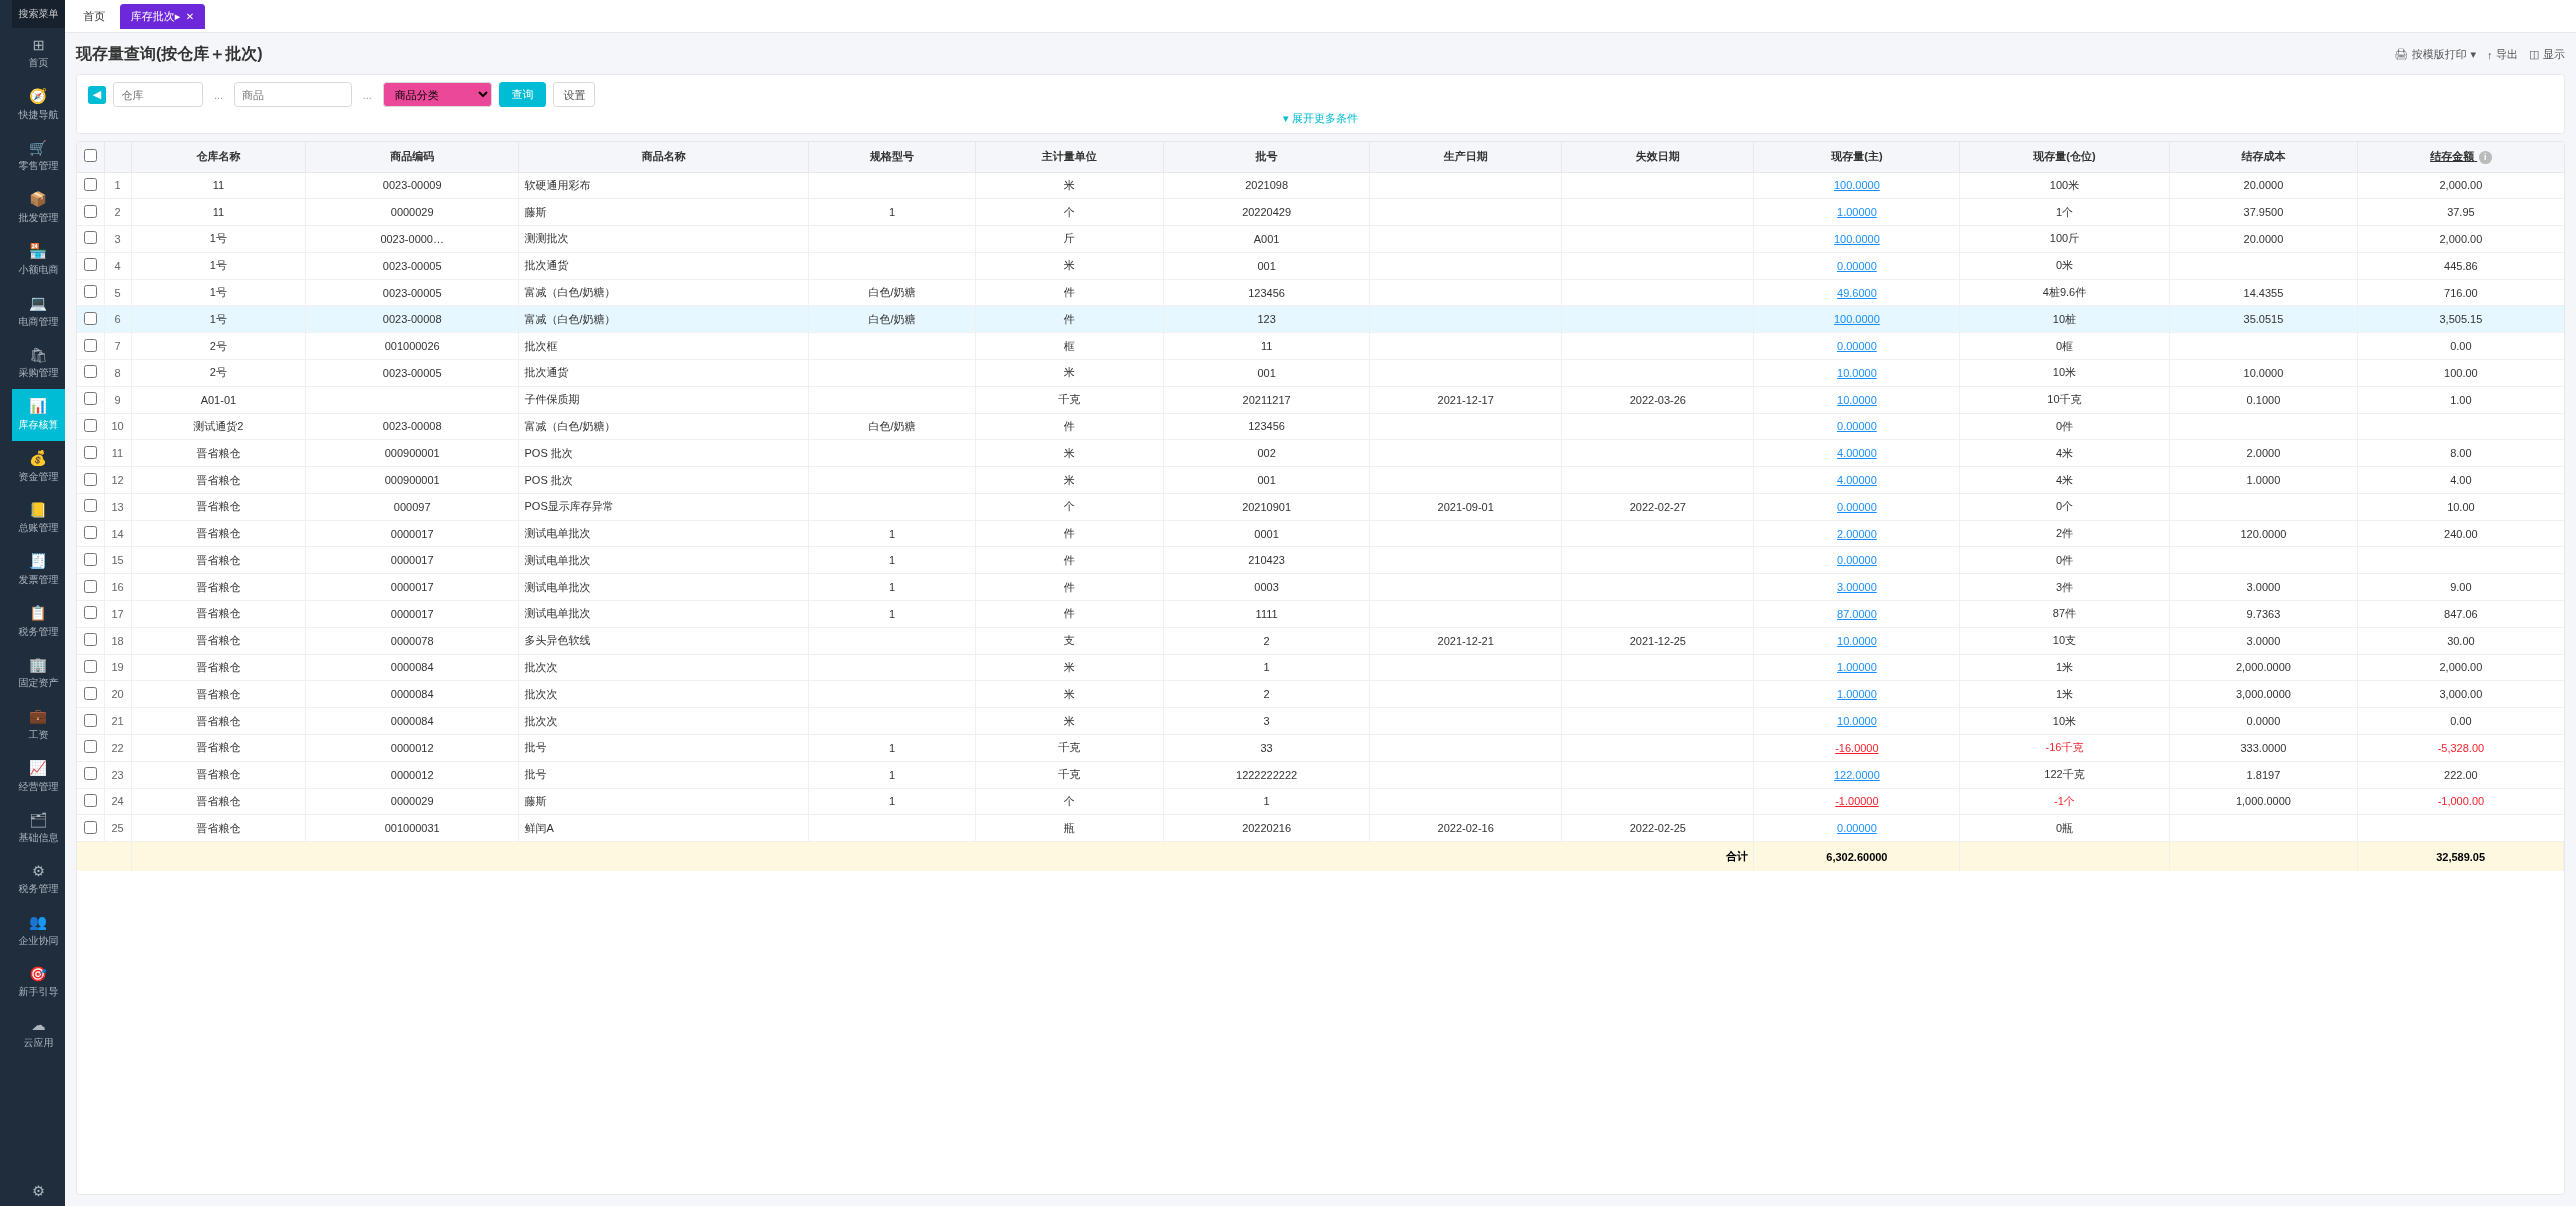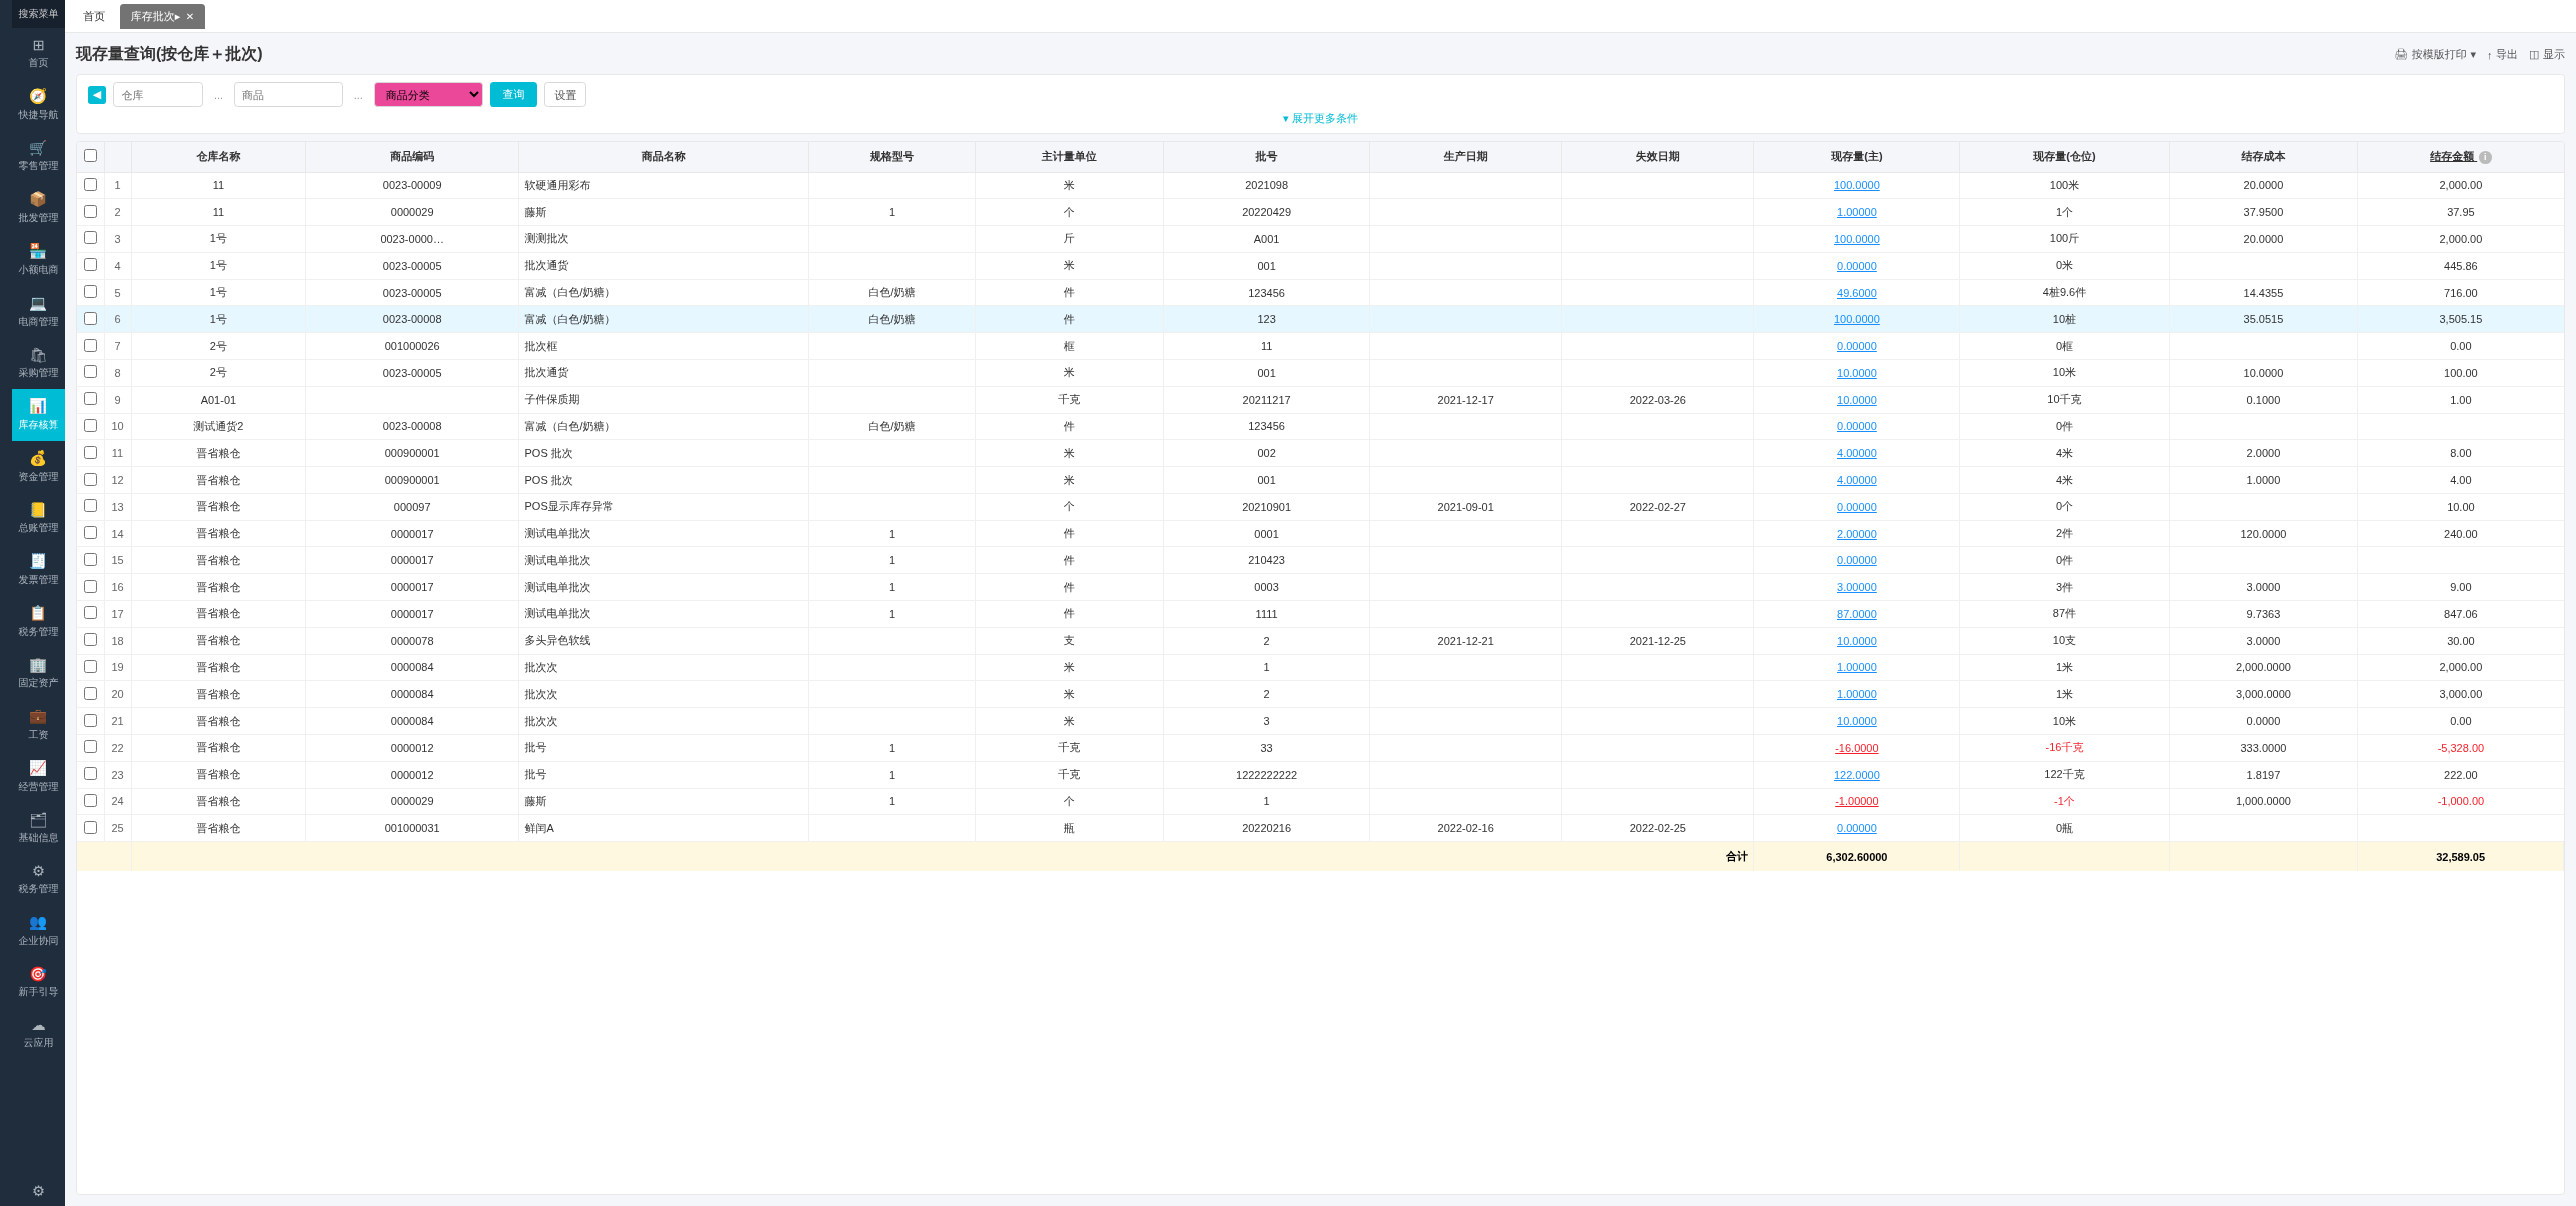--- a/index.html
+++ b/index.html
@@ -75,21 +75,21 @@
       line-height: 25px;
       border-radius: 3.6px 3.6px 0 0;
       cursor: pointer;
       font-size: 11px;
       color: #333;
       display: flex;
       align-items: center;
       gap: 5.4px;
     }
     .tab.active {
-      background: #737373;
+      background: #6d28d9;
       color: #fff;
       text-align: center;
     }
     .tab .close-icon { font-size: 10px; cursor: pointer; }
 
     
     .content-area {
       flex: 1;
       display: flex;
       flex-direction: column;
@@ -408,21 +408,21 @@
     </div>
 
     <div class="filter-bar">
       <div class="filter-row">
         <button class="collapse-btn">◀</button>
         <div class="filter-item">
           <input class="filter-input" style="width: 72px;" placeholder="仓库">
         </div>
         <span class="filter-dots">...</span>
         <div class="filter-item">
-          <input class="filter-input" style="width: 109px;" placeholder="商品">
+          <input class="filter-input" style="width: 118px;" placeholder="商品">
         </div>
         <span class="filter-dots">...</span>
         <div class="filter-item">
           <select class="filter-select">
             <option>商品分类</option>
           </select>
         </div>
         <button class="btn-search">查询</button>
         <button class="btn-setting">设置</button>
       </div>

